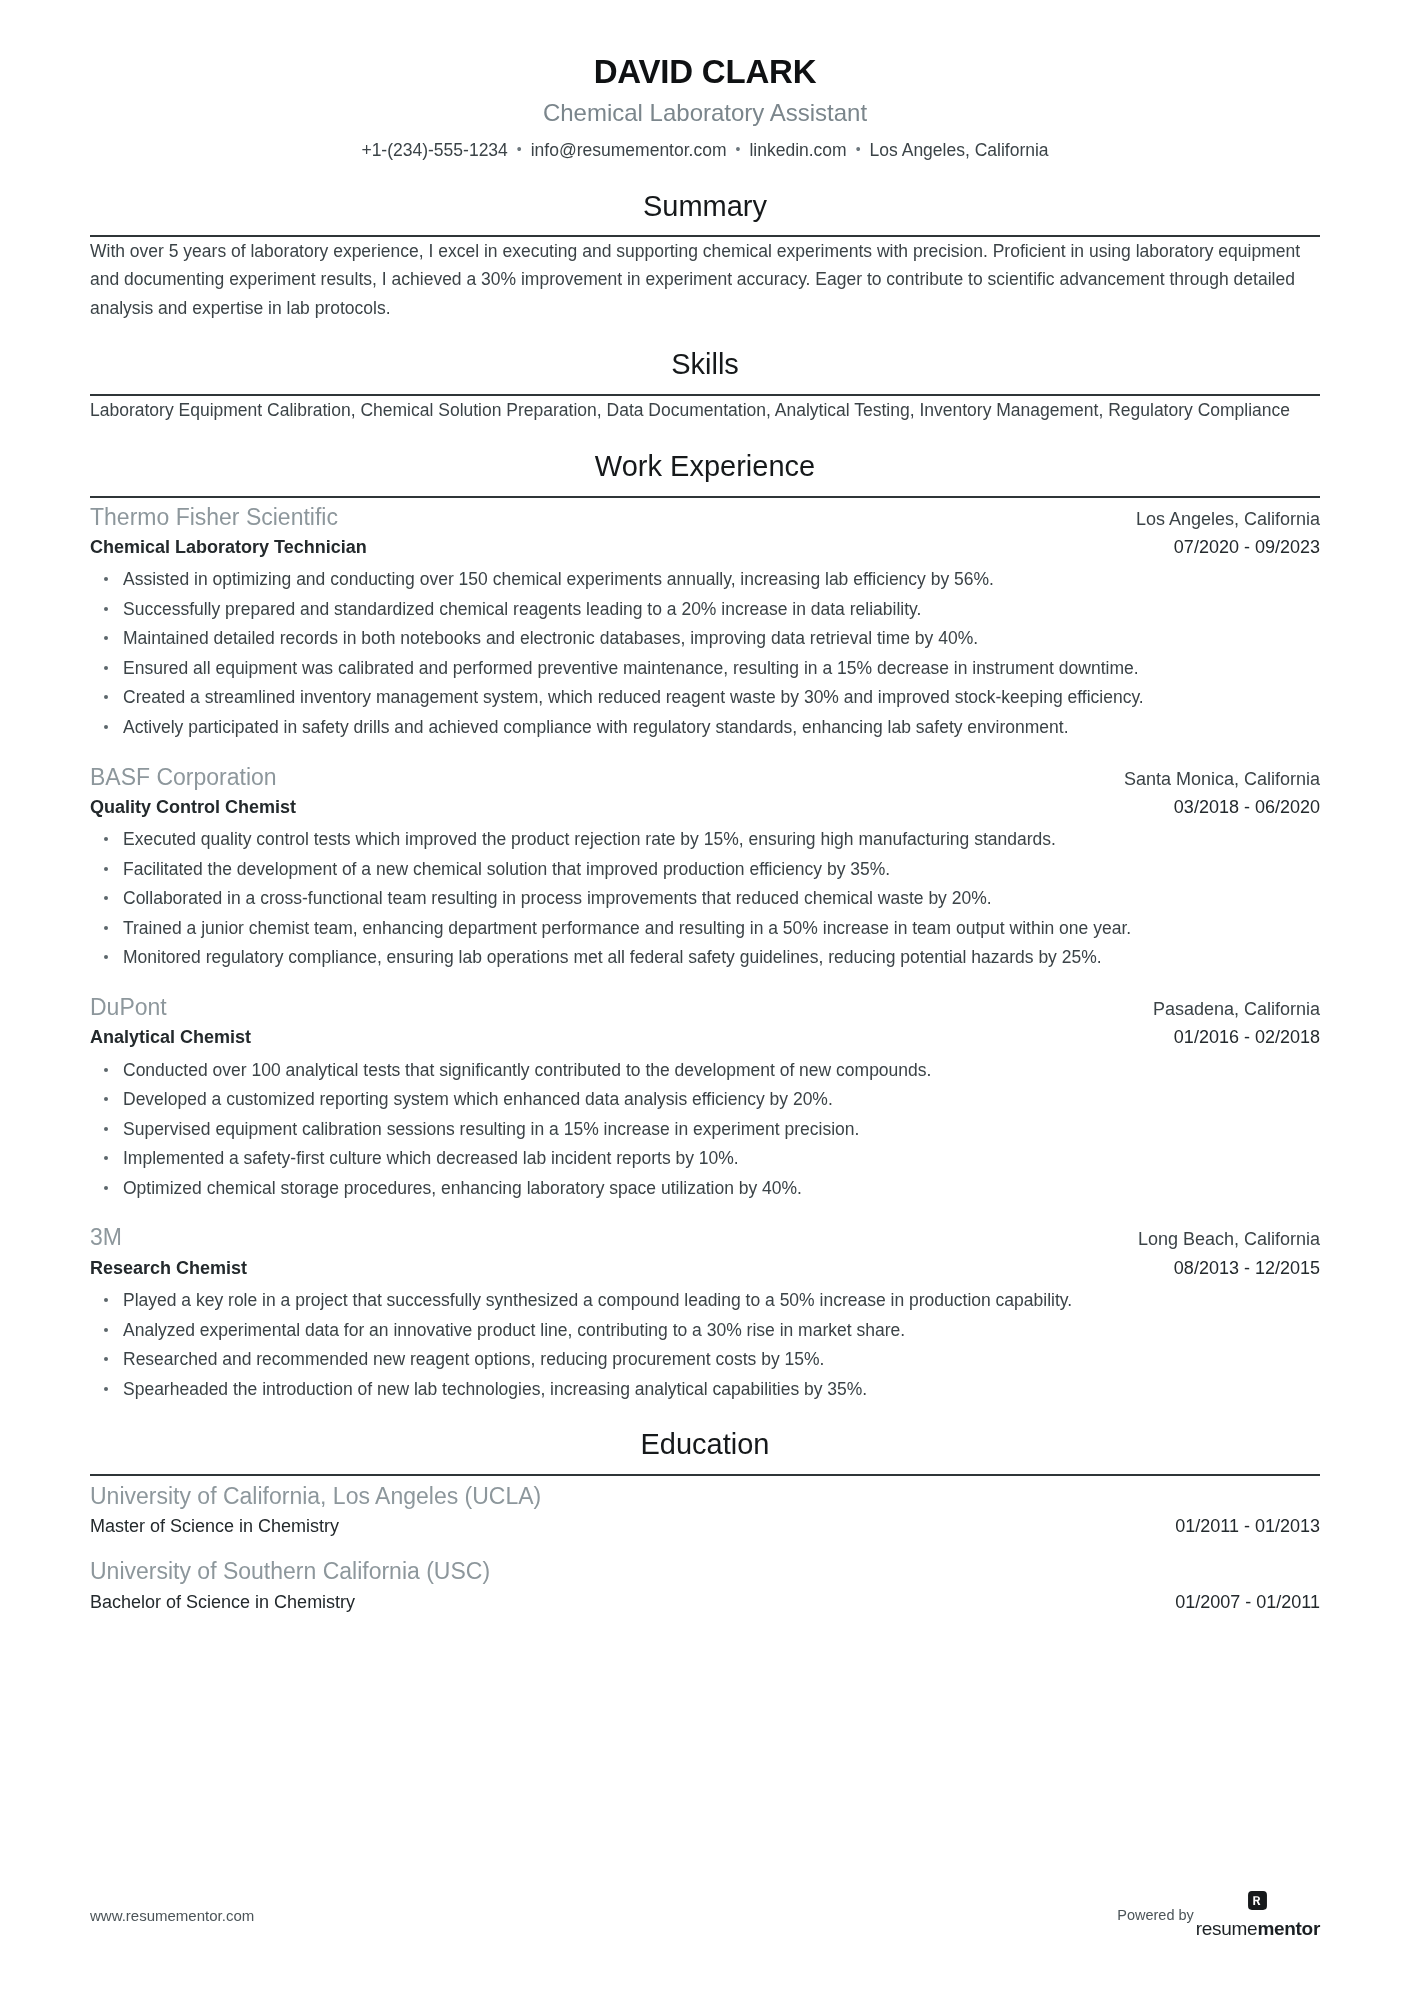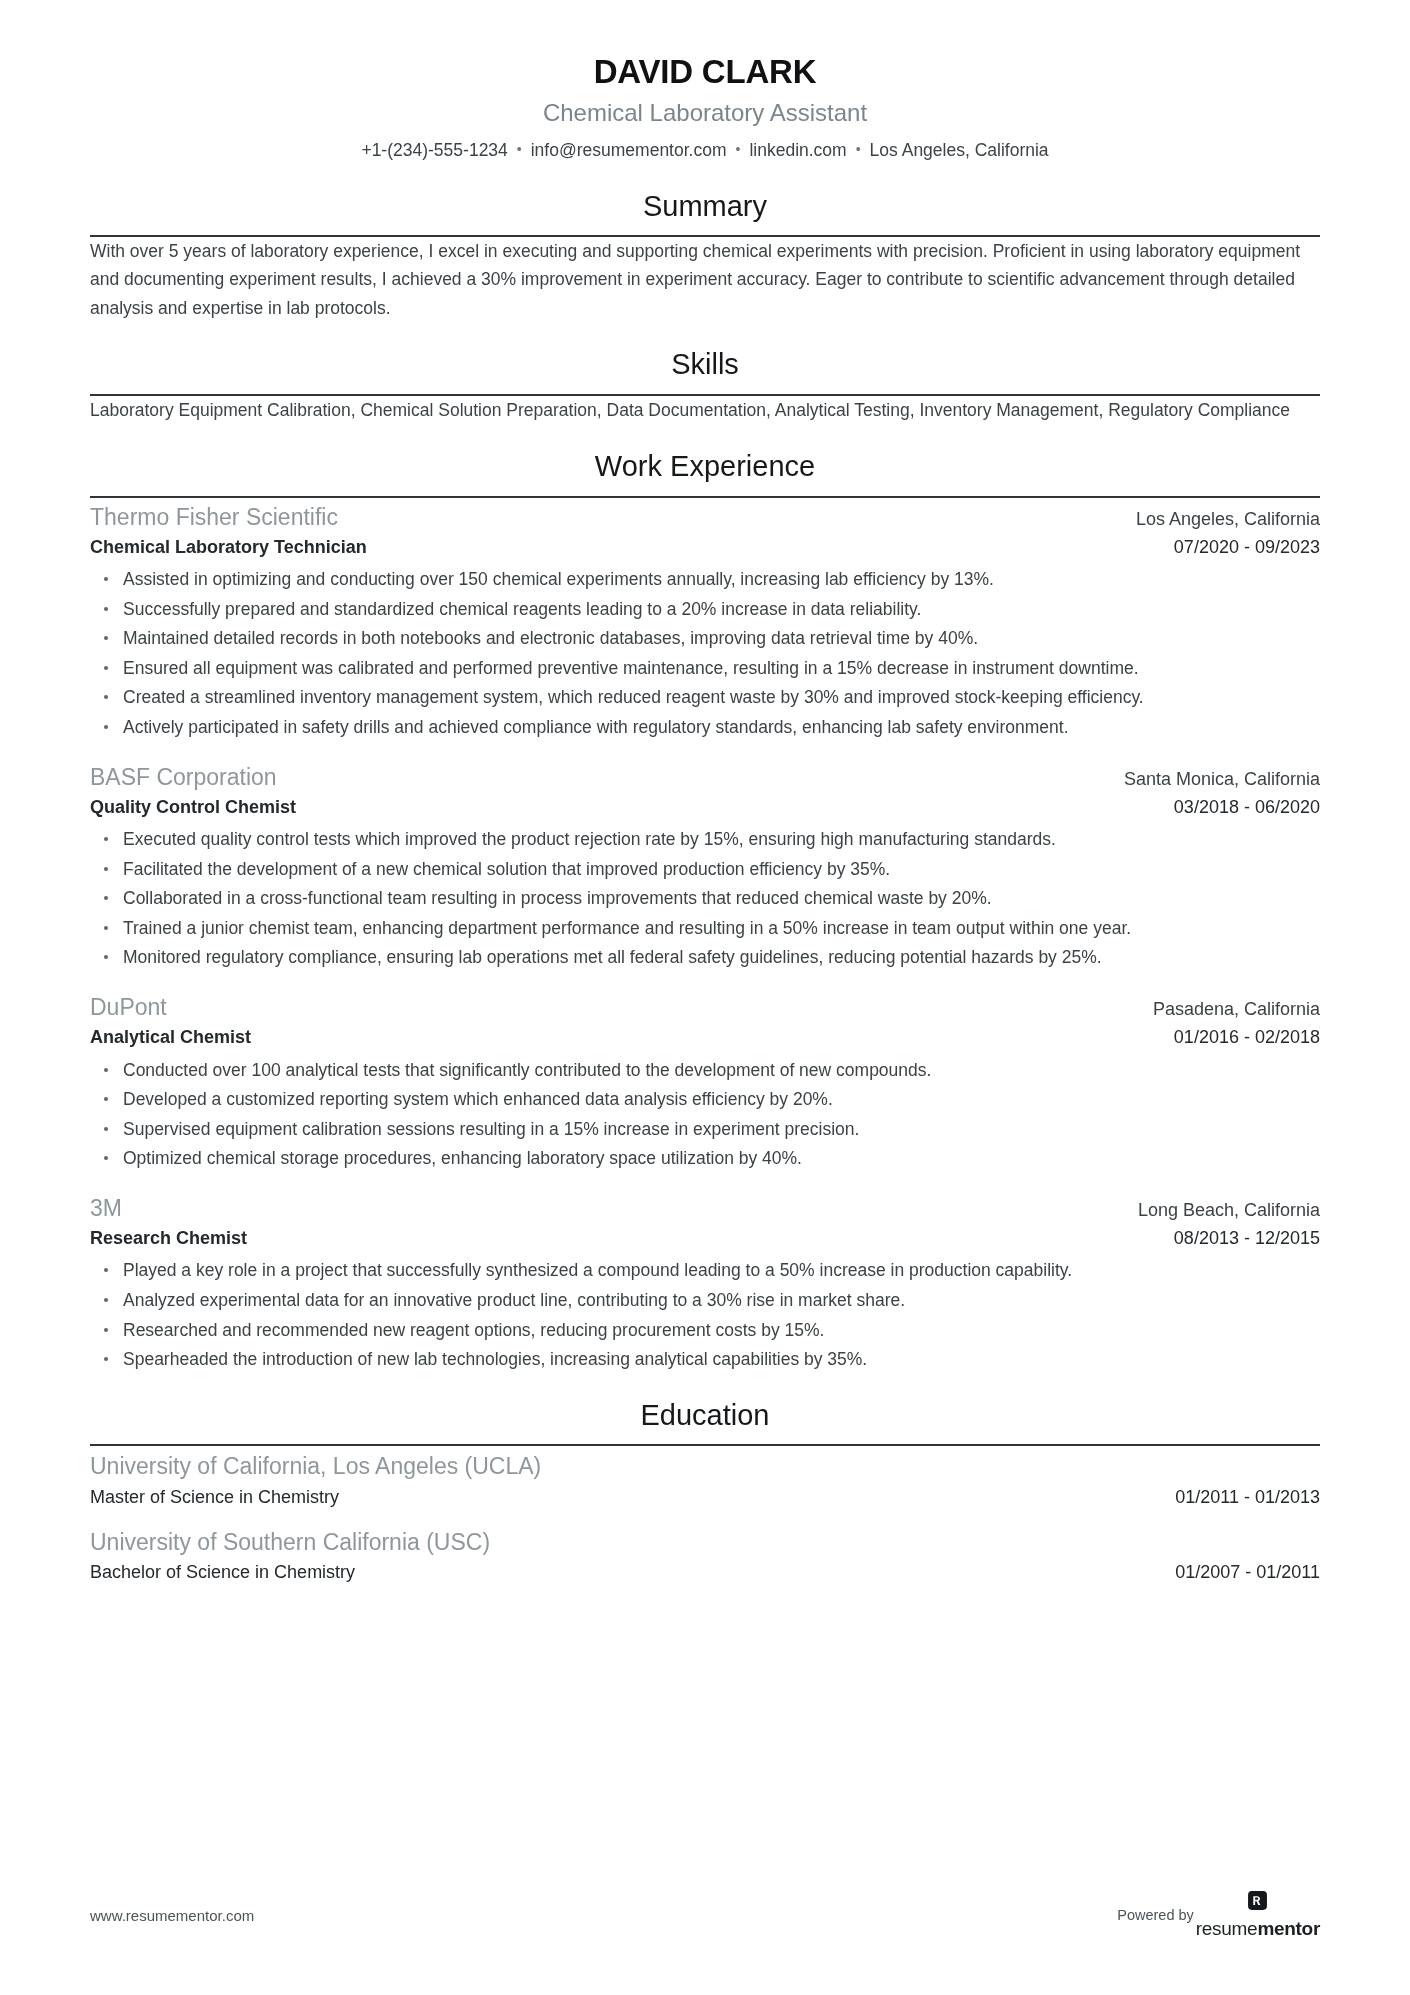--- a/index.html
+++ b/index.html
@@ -242,21 +242,21 @@
           <div class="job">
             <div class="job-row">
               <div class="job-company">Thermo Fisher Scientific</div>
               <div class="job-location">Los Angeles, California</div>
             </div>
             <div class="job-row">
               <div class="job-role">Chemical Laboratory Technician</div>
               <div class="job-dates">07/2020 - 09/2023</div>
             </div>
             <ul class="bullets">
-              <li>Assisted in optimizing and conducting over 150 chemical experiments annually, increasing lab efficiency by 13%.</li>
+              <li>Assisted in optimizing and conducting over 150 chemical experiments annually, increasing lab efficiency by 56%.</li>
               <li>Successfully prepared and standardized chemical reagents leading to a 20% increase in data reliability.</li>
               <li>Maintained detailed records in both notebooks and electronic databases, improving data retrieval time by 40%.</li>
               <li>Ensured all equipment was calibrated and performed preventive maintenance, resulting in a 15% decrease in instrument downtime.</li>
               <li>Created a streamlined inventory management system, which reduced reagent waste by 30% and improved stock-keeping efficiency.</li>
               <li>Actively participated in safety drills and achieved compliance with regulatory standards, enhancing lab safety environment.</li>
             </ul>
           </div>
           <div class="job">
             <div class="job-row">
               <div class="job-company">BASF Corporation</div>
@@ -280,20 +280,21 @@
               <div class="job-location">Pasadena, California</div>
             </div>
             <div class="job-row">
               <div class="job-role">Analytical Chemist</div>
               <div class="job-dates">01/2016 - 02/2018</div>
             </div>
             <ul class="bullets">
               <li>Conducted over 100 analytical tests that significantly contributed to the development of new compounds.</li>
               <li>Developed a customized reporting system which enhanced data analysis efficiency by 20%.</li>
               <li>Supervised equipment calibration sessions resulting in a 15% increase in experiment precision.</li>
+              <li>Implemented a safety-first culture which decreased lab incident reports by 10%.</li>
               <li>Optimized chemical storage procedures, enhancing laboratory space utilization by 40%.</li>
             </ul>
           </div>
           <div class="job">
             <div class="job-row">
               <div class="job-company">3M</div>
               <div class="job-location">Long Beach, California</div>
             </div>
             <div class="job-row">
               <div class="job-role">Research Chemist</div>

